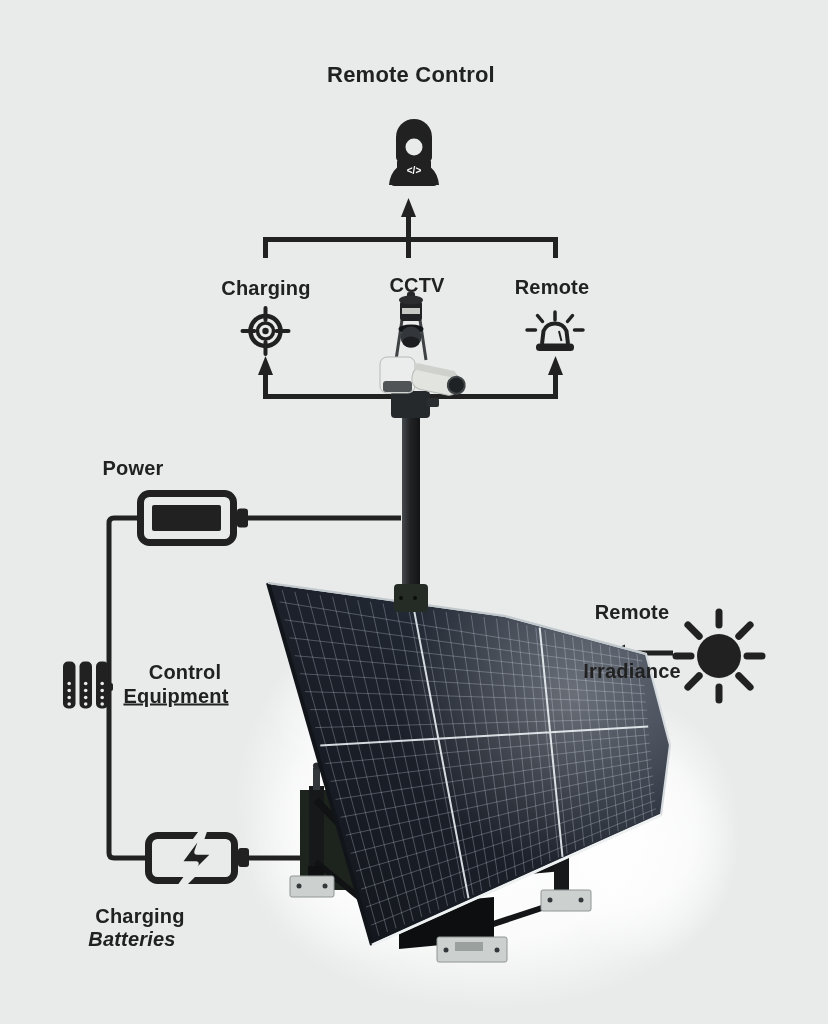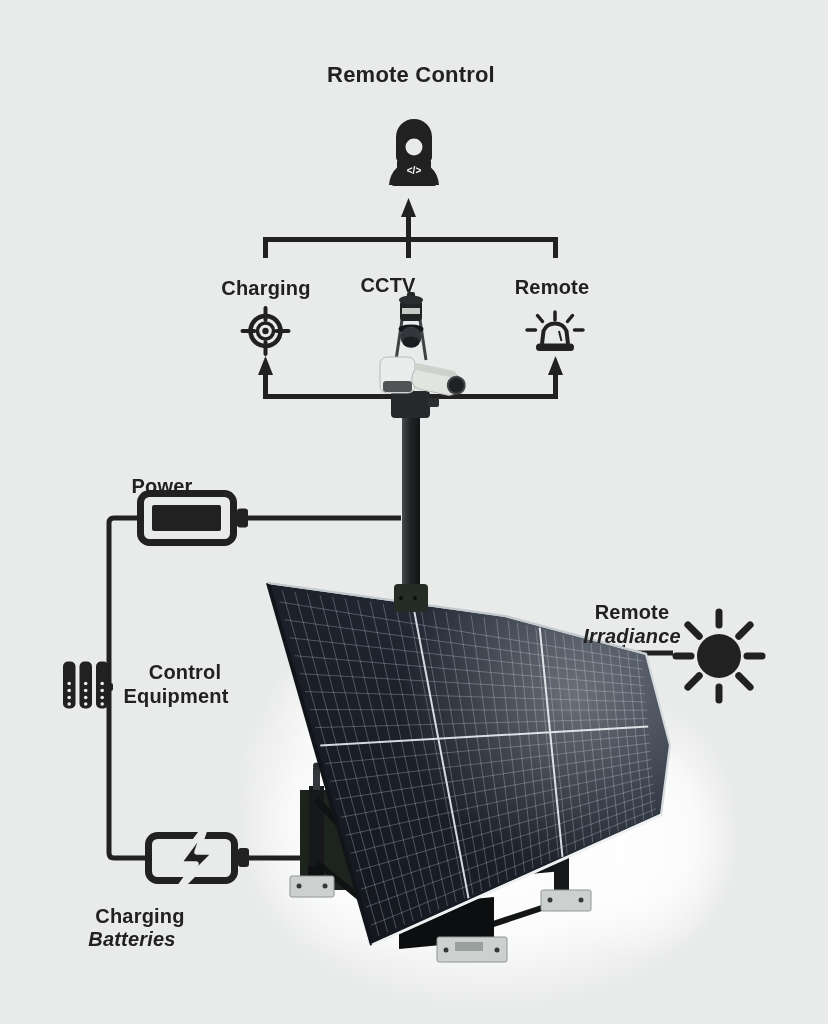--- a/index.html
+++ b/index.html
@@ -206,23 +206,23 @@
         <rect x="412" y="366" width="48" height="23" rx="10" fill="#e2e4df" stroke="#b6bab7"></rect>
         <rect x="412" y="364" width="42" height="7" rx="3" fill="#cfd1cc"></rect>
         <circle cx="457" cy="377.5" r="8.5" fill="#1f2224" stroke="#434649" stroke-width="2"></circle>
       </g>
     </g>
   </g>
 </svg>
 
 <div class="lbl big" style="left:411px;top:75px;">Remote Control</div>
 <div class="lbl" style="left:266px;top:288px;">Charging</div>
-<div class="lbl" style="left:388px;top:285px;">CCTV</div>
+<div class="lbl" style="left:417px;top:285px;">CCTV</div>
 <div class="lbl" style="left:552px;top:287px;">Remote</div>
-<div class="lbl" style="left:133px;top:486px;margin-left:29px;">Power</div>
+<div class="lbl" style="left:133px;top:468px;">Power</div>
 <div class="lbl" style="left:177px;top:672px;margin-left:8px;">Control</div>
-<div class="lbl" style="left:176px;top:696px;">Equipment</div>
+<div class="lbl" style="left:176px;top:696px;text-decoration:underline;">Equipment</div>
 <div class="lbl" style="left:140px;top:916px;">Charging</div>
 <div class="lbl" style="left:132px;top:939px;font-style:italic;">Batteries</div>
 <div class="lbl" style="left:632px;top:612px;">Remote</div>
-<div class="lbl" style="left:632px;top:636px;font-style:italic;">Irradiance</div>
+<div class="lbl" style="left:632px;top:671px;">Irradiance</div>
 
 </div>
 
 </body></html>

